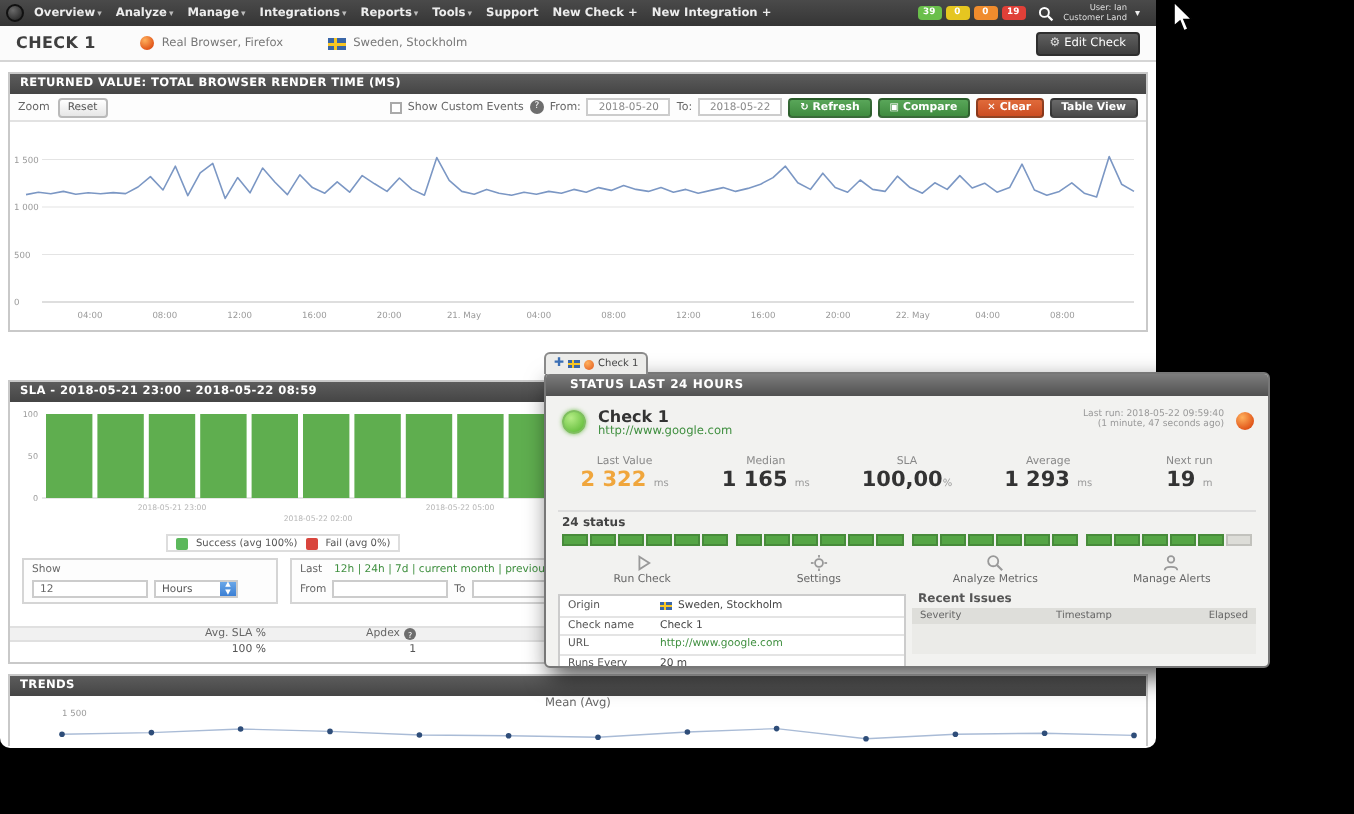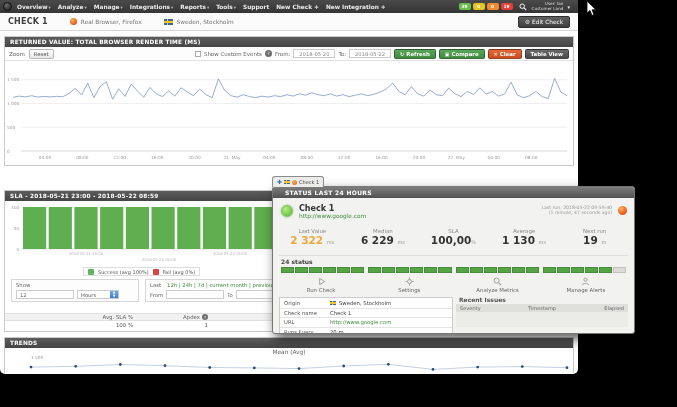--- a/index.html
+++ b/index.html
@@ -391,29 +391,29 @@
     </div>
     <div class="pp-ff"></div>
 
     <div class="pp-stats">
       <div class="stat">
         <div class="stat-label">Last Value</div>
         <div class="stat-value" style="color: rgb(240, 166, 60);"><span>2 322</span> <span class="stat-unit">ms</span></div>
       </div>
       <div class="stat">
         <div class="stat-label">Median</div>
-        <div class="stat-value" style="color: rgb(51, 51, 51);"><span>6 229</span> <span class="stat-unit">ms</span></div>
+        <div class="stat-value" style="color: rgb(51, 51, 51);"><span>1 165</span> <span class="stat-unit">ms</span></div>
       </div>
       <div class="stat">
         <div class="stat-label">SLA</div>
         <div class="stat-value" style="color: rgb(51, 51, 51);"><span>100,00</span><span class="stat-unit">%</span></div>
       </div>
       <div class="stat">
         <div class="stat-label">Average</div>
-        <div class="stat-value" style="color: rgb(51, 51, 51);"><span>1 130</span> <span class="stat-unit">ms</span></div>
+        <div class="stat-value" style="color: rgb(51, 51, 51);"><span>1 293</span> <span class="stat-unit">ms</span></div>
       </div>
       <div class="stat">
         <div class="stat-label">Next run</div>
         <div class="stat-value" style="color: rgb(51, 51, 51);"><span>19</span> <span class="stat-unit">m</span></div>
       </div>
     </div>
 
     <div class="pp-hr"></div>
     <div class="pp-status-label">24 status</div>
     <div class="status-bar" id="status-bar">

